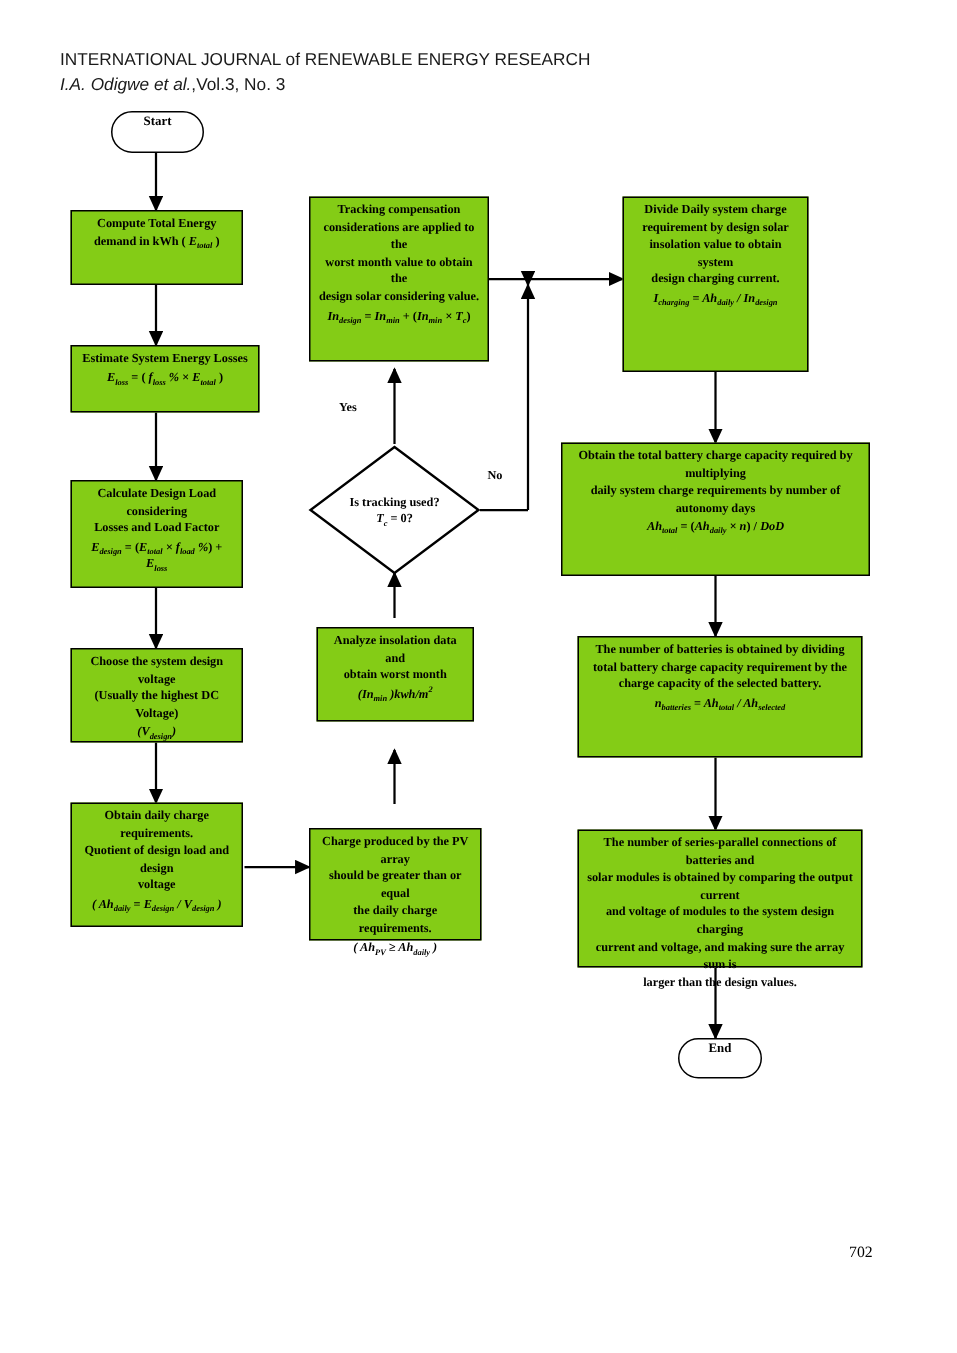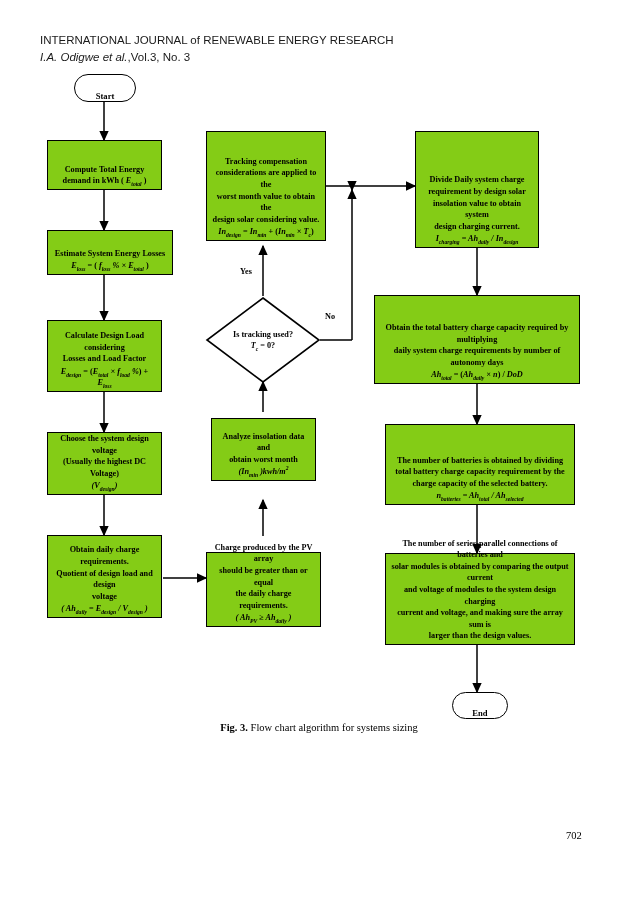--- a/index.html
+++ b/index.html
@@ -8,21 +8,21 @@
 
   
   .hdr{position:absolute;left:40px;top:32px;width:520px;font-family:"Liberation Sans",sans-serif;font-size:11.5px;line-height:17px;color:#1a1a1a;}
   .hdr .l2{font-style:normal;}
   .hdr .l2 .it{font-style:italic;}
 
   
   #wires{position:absolute;left:0;top:0;width:638px;height:902px;}
 
   
-  .node{position:absolute;box-sizing:border-box;display:flex;align-items:flex-end;justify-content:center;text-align:center;}
+  .node{position:absolute;box-sizing:border-box;display:flex;align-items:flex-start;justify-content:center;text-align:center;}
   .proc{border:1.4px solid #000;background:#84cc16;}
   .proc .txt{font-family:"Liberation Serif",serif;font-weight:bold;font-size:8.2px;line-height:11.6px;padding:2px 5px;}
   .term{border:1.4px solid #000;border-radius:14px;background:#fff;}
   .term .txt{font-weight:bold;font-size:8.6px;font-family:"Liberation Serif",serif;}
 
   .f{font-style:italic;font-weight:bold;display:block;margin-top:1px;font-size:8.2px;}
   sub{font-size:5.6px;font-style:italic;font-weight:bold;line-height:0;}
   sup{font-size:5.6px;line-height:0;}
   .nb{font-style:normal;}
 
@@ -155,21 +155,21 @@
   <div class="diamond" style="left:205px;top:296px;width:116px;height:88px;">
     <svg width="116" height="88" viewBox="0 0 116 88">
       <polygon points="58,2 114,44 58,86 2,44" fill="#fff" stroke="#000" stroke-width="1.6"></polygon>
     </svg>
     <div class="dtxt">
       <span>Is tracking used?</span>
       <span style="font-style:italic;"><i>T</i><sub>c</sub> <span class="nb">= 0?</span></span>
     </div>
   </div>
 
-  <div class="edgelbl" style="left:240px;top:267px;">Yes</div>
+  <div class="edgelbl" style="left:226px;top:267px;">Yes</div>
   <div class="edgelbl" style="left:325px;top:312px;">No</div>
 
   <div class="node proc" style="left:206px;top:131px;width:120px;height:110px;">
     <div class="txt">
       <span>Tracking compensation</span><br>
       <span>considerations are applied to the</span><br>
       <span>worst month value to obtain the</span><br>
       <span>design solar considering value.</span>
       <span class="f"><i>In</i><sub>design</sub> <span class="nb">=</span> <i>In</i><sub>min</sub> <span class="nb">+ (</span><i>In</i><sub>min</sub> × <i>T</i><sub>c</sub><span class="nb">)</span></span>
     </div>
@@ -209,18 +209,15 @@
       <span>and voltage of modules to the system design charging</span><br>
       <span>current and voltage, and making sure the array sum is</span><br>
       <span>larger than the design values.</span>
     </div>
   </div>
 
   <div class="node term" style="left:452px;top:692px;width:56px;height:27px;">
     <span class="txt">End</span>
   </div>
 
-  <div class="caption">
-    <b>Fig. 3.</b><span> Flow chart algorithm for systems sizing</span>
-  </div>
   <div class="pageno">702</div>
 
 </div>
 
 </body></html>

